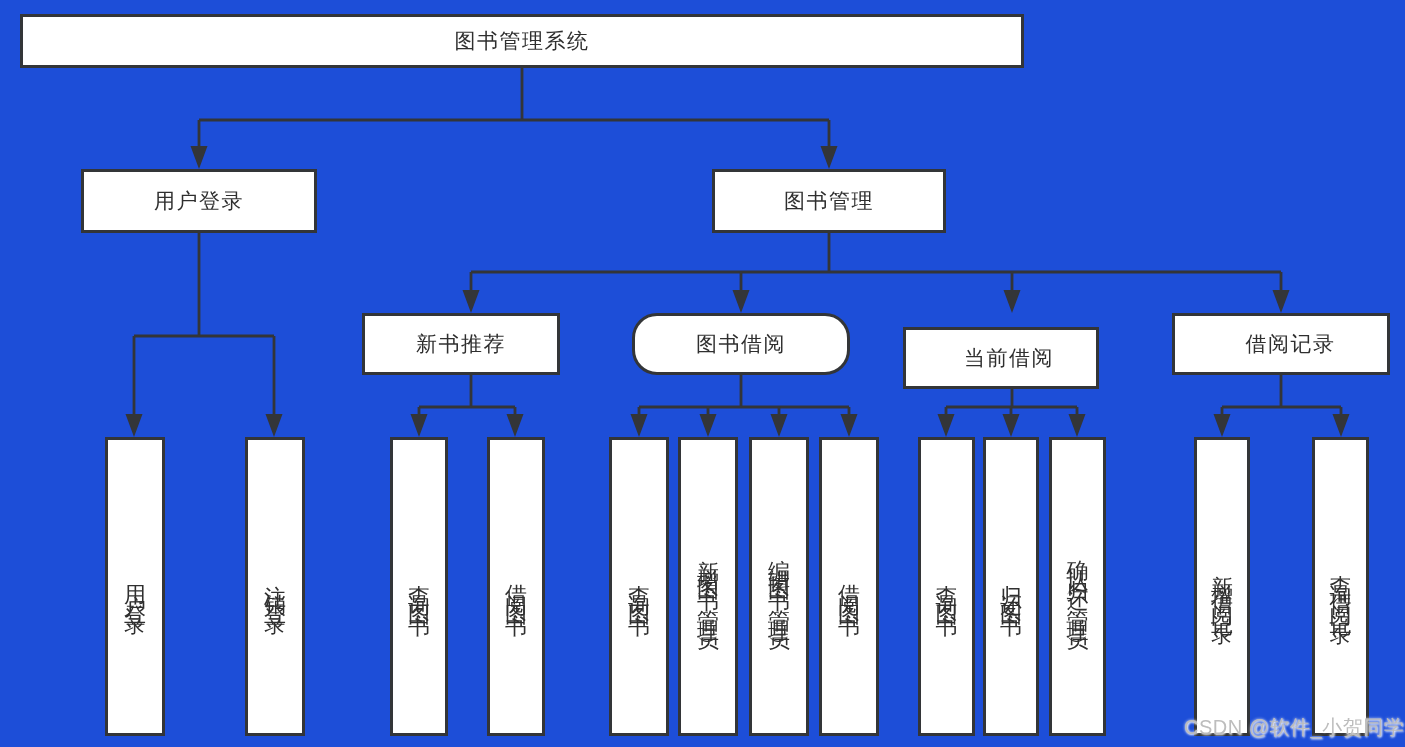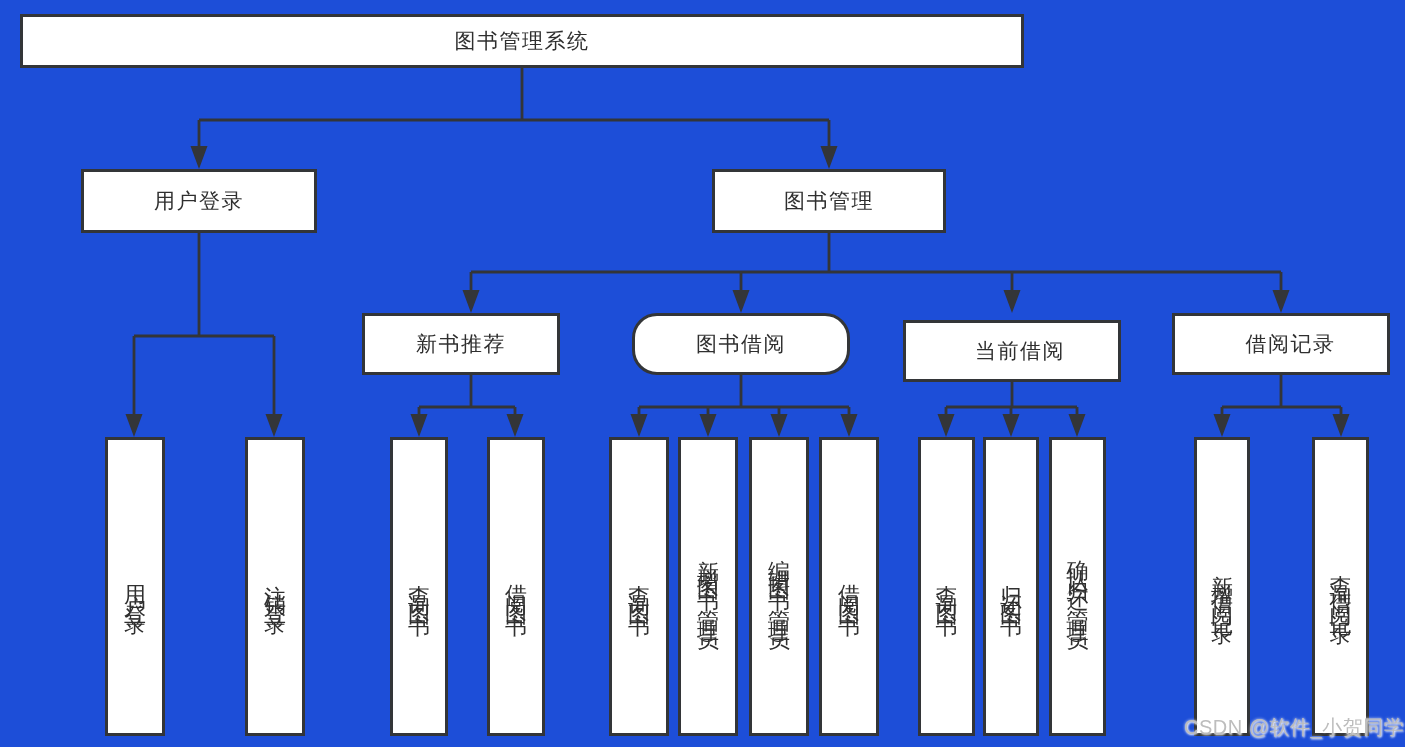--- a/index.html
+++ b/index.html
@@ -129,21 +129,21 @@
       M1332.5 414 L1349.5 414 L1341 437 Z"></path>
   </svg>
 
   <div class="node hbox" style="left:20px; top:14px; width:1004px; height:54px;">图书管理系统</div>
 
   <div class="node hbox" style="left:81px; top:169px; width:236px; height:64px;">用户登录</div>
   <div class="node hbox" style="left:712px; top:169px; width:234px; height:64px;text-align:center;">图书管理</div>
 
   <div class="node hbox" style="left:362px; top:313px; width:198px; height:62px;">新书推荐</div>
   <div class="node hbox" style="left:632px; top:313px; width:218px; height:62px;border-radius:25px;">图书借阅</div>
-  <div class="node hbox" style="left:903px; top:320px; width:218px; height:62px;padding-left:16px;">当前借阅</div>
+  <div class="node hbox" style="left:903px; top:327px; width:196px; height:62px;padding-left:16px;">当前借阅</div>
   <div class="node hbox" style="left:1172px; top:313px; width:218px; height:62px;padding-left:19px;">借阅记录</div>
 
   <div class="node vbox" style="left:105px; top:437px; width:60px; height:299px;">
     <span class="vtext">用户登录</span>
   </div>
   <div class="node vbox" style="left:245px; top:437px; width:60px; height:299px;">
     <span class="vtext">注销登录</span>
   </div>
 
   <div class="node vbox" style="left:390px; top:437px; width:58px; height:299px;">

